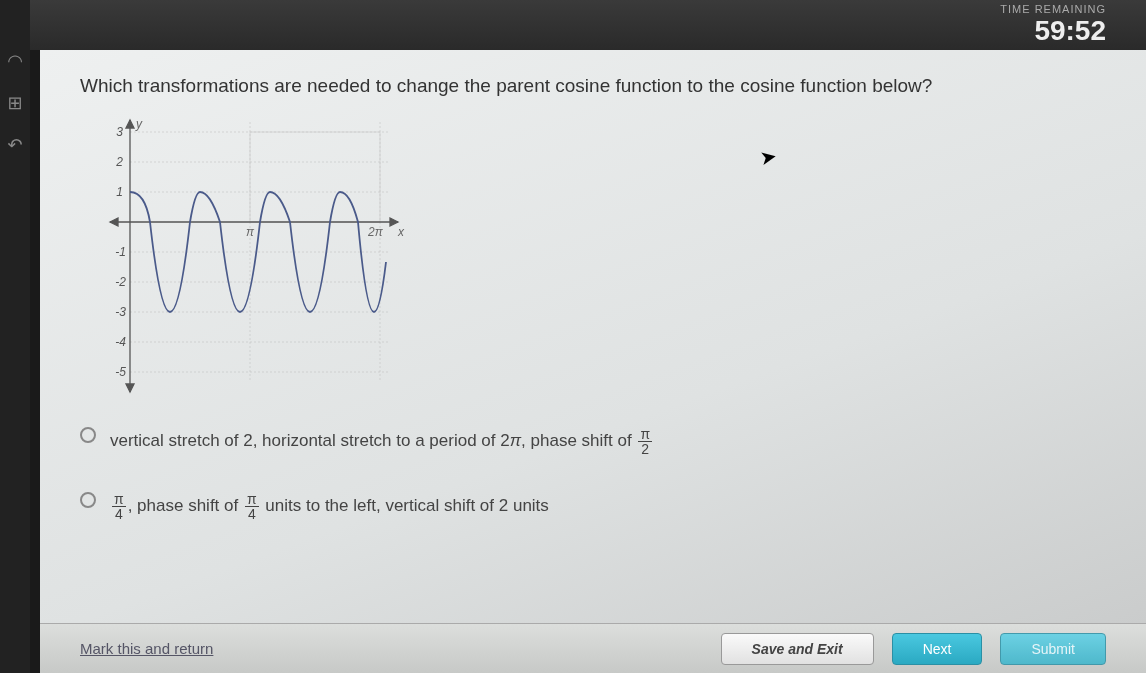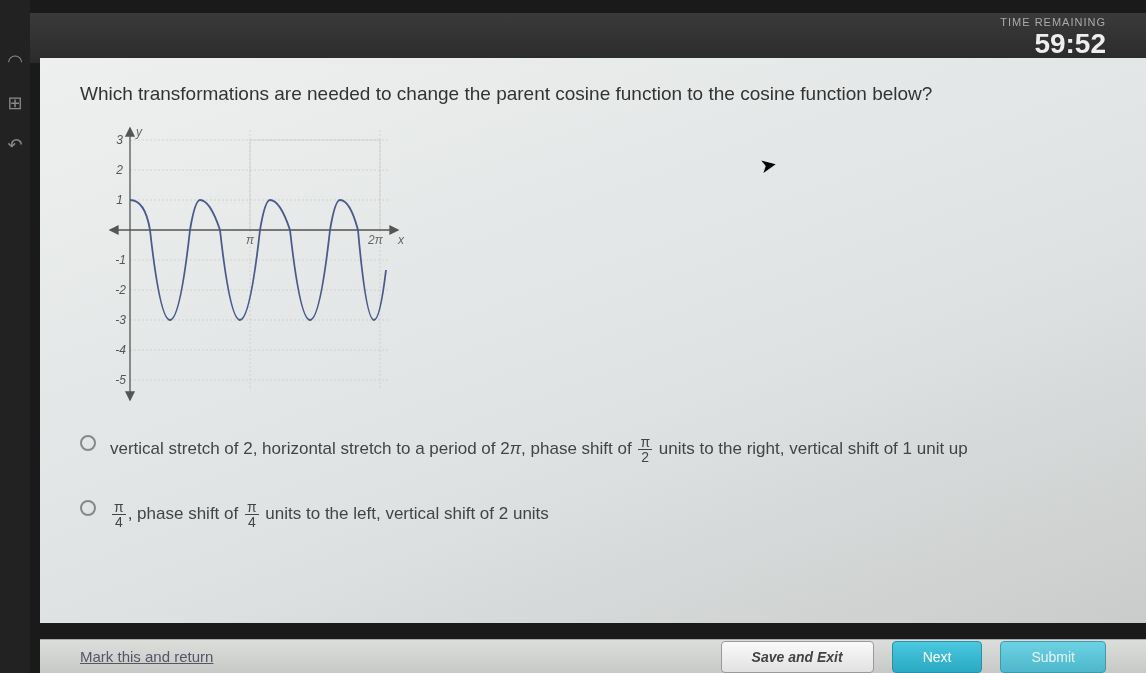--- a/index.html
+++ b/index.html
@@ -18,39 +18,38 @@
   background: #222;
   display: flex;
   flex-direction: column;
   align-items: center;
   padding-top: 50px;
   gap: 20px;
 }
 .side-icon { color: #888; font-size: 18px; }
 .toolbar {
   position: absolute;
-  top: 13px; left: 30px; right: 0;
+  top: 0; left: 30px; right: 0;
   height: 50px;
   background: linear-gradient(#3a3a3a,#2a2a2a);
   color: #ccc;
   display: flex;
   justify-content: flex-end;
   align-items: center;
   padding-right: 40px;
 }
 .timer-block { text-align: right; }
 .timer-label { font-size: 11px; color: #aaa; letter-spacing: 1px; }
 .timer-value { font-size: 28px; color: #eee; font-weight: 700; }
 .page {
   position: absolute;
   left: 40px; top: 50px; right: 0; bottom: 50px;
   background: linear-gradient(160deg,#eef0f0 0%, #dfe2e2 60%, #cacccc 100%);
   padding: 25px 30px 10px 40px;
   color: #333;
-  margin-top: 8px;
 }
 .question { font-size: 19px; color: #333; margin-bottom: 15px; }
 .graph {
   width: 320px; height: 290px;
   position: relative;
   margin-bottom: 25px;
   margin-left: 10px;
 }
 .graph svg { width: 100%; height: 100%; }
 .options { font-size: 17px; color: #444; }
@@ -73,21 +72,21 @@
   font-size: 14px;
   vertical-align: middle;
   line-height: 1;
   margin: 0 2px;
 }
 .frac .num { border-bottom: 1px solid #444; padding: 0 2px; }
 .frac .den { padding: 0 2px; }
 .bottom-bar {
   position: absolute;
   left: 40px; right: 0; bottom: 0;
-  height: 34px;
+  height: 50px;
   background: linear-gradient(#dcdedc,#c7c9c7);
   display: flex;
   align-items: center;
   padding: 0 40px 0 40px;
   border-top: 1px solid #aaa;
 }
 .mark-return { color: #556; font-size: 15px; text-decoration: underline; }
 .spacer { flex: 1; }
 .btn {
   height: 32px;
@@ -182,21 +181,21 @@
     </svg>
   </div>
 
   <div class="options">
     <div class="option-row">
       <div class="radio"></div>
       <div>
         <span>vertical stretch of 2, horizontal stretch to a period of 2</span><span style="font-style:italic">π</span><span>, phase shift of </span><span class="frac">
             <span class="num">π</span>
             <span class="den">2</span>
-          </span><span> units to the right, vertical shift of 1 unit up</span>
+          </span>
       </div>
     </div>
     <div class="option-row">
       <div class="radio"></div>
       <div>
         <span class="frac">
             <span class="num">π</span>
             <span class="den">4</span>
           </span><span>, phase shift of </span><span class="frac">
             <span class="num">π</span>

